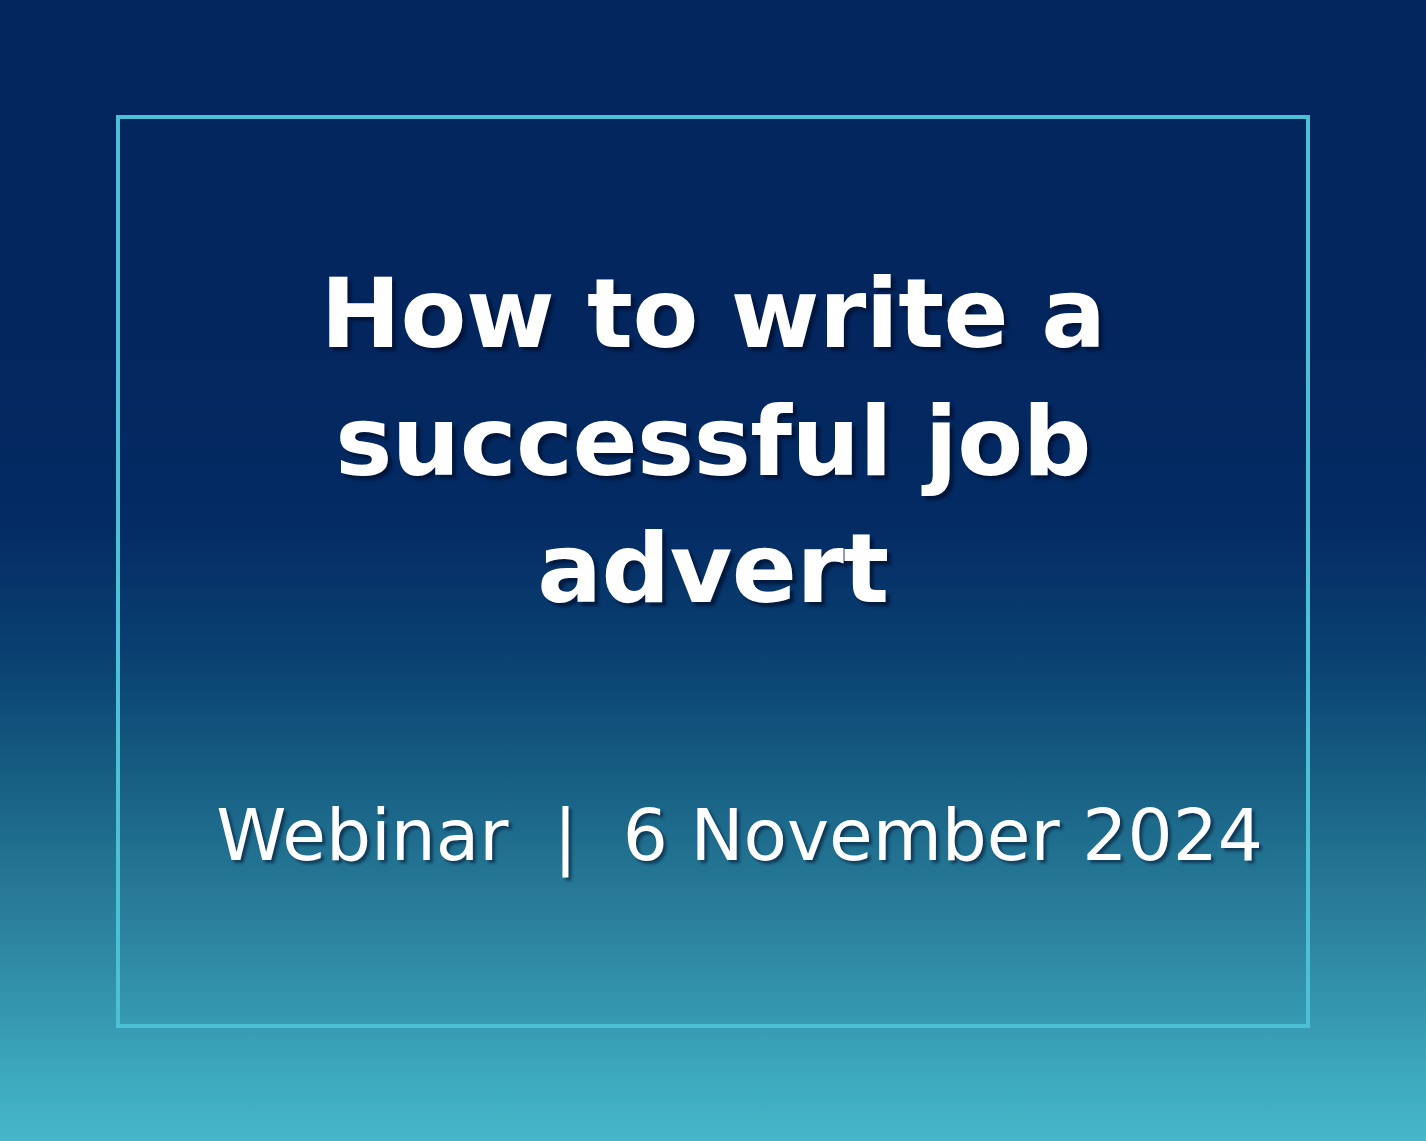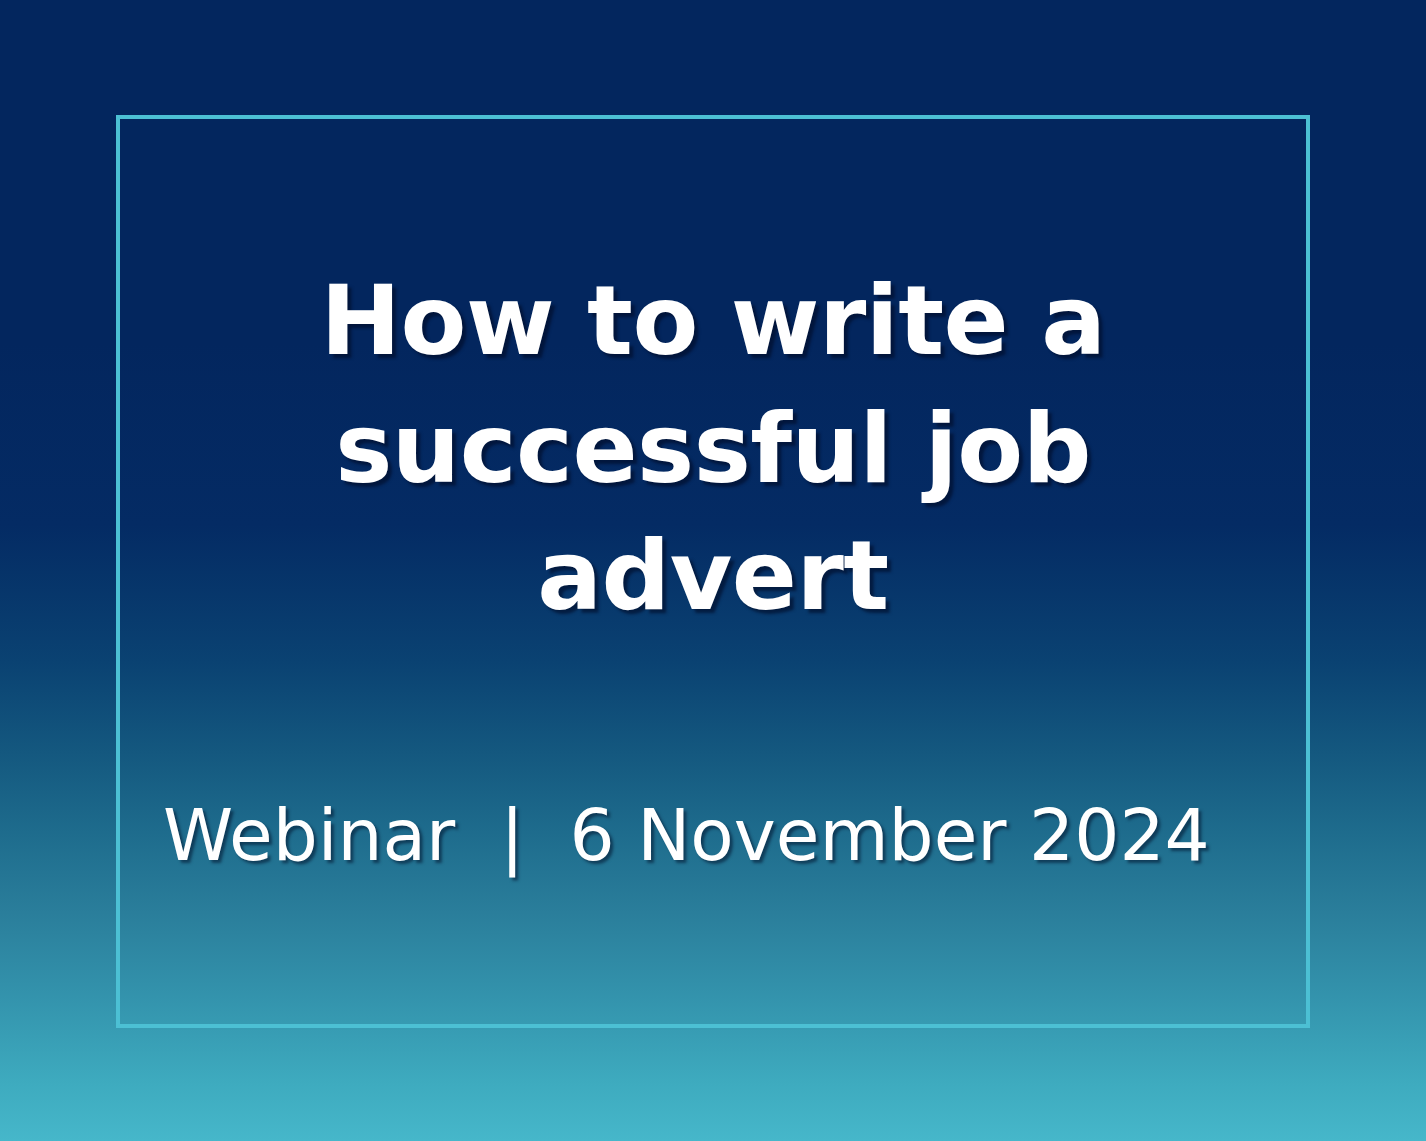--- a/index.html
+++ b/index.html
@@ -62,23 +62,23 @@
     font-size: 96px;
     font-weight: bold;
     line-height: 1.33;
     letter-spacing: -0.5px;
     text-shadow: 4px 4px 3px rgba(0, 12, 38, 0.62);
     white-space: pre-line;
   }
 
   #subtitle {
     width: 1100px;
-    margin: 8px;
+    margin: 15px;
     padding-top: 148px;
-    text-align: left;
+    text-align: right;
     color: #ffffff;
     font-size: 71px;
     font-weight: normal;
     line-height: 1.1;
     letter-spacing: 0px;
     text-shadow: 3px 3px 3px rgba(0, 18, 44, 0.55);
     white-space: pre;
   }
 </style>
 </head>

